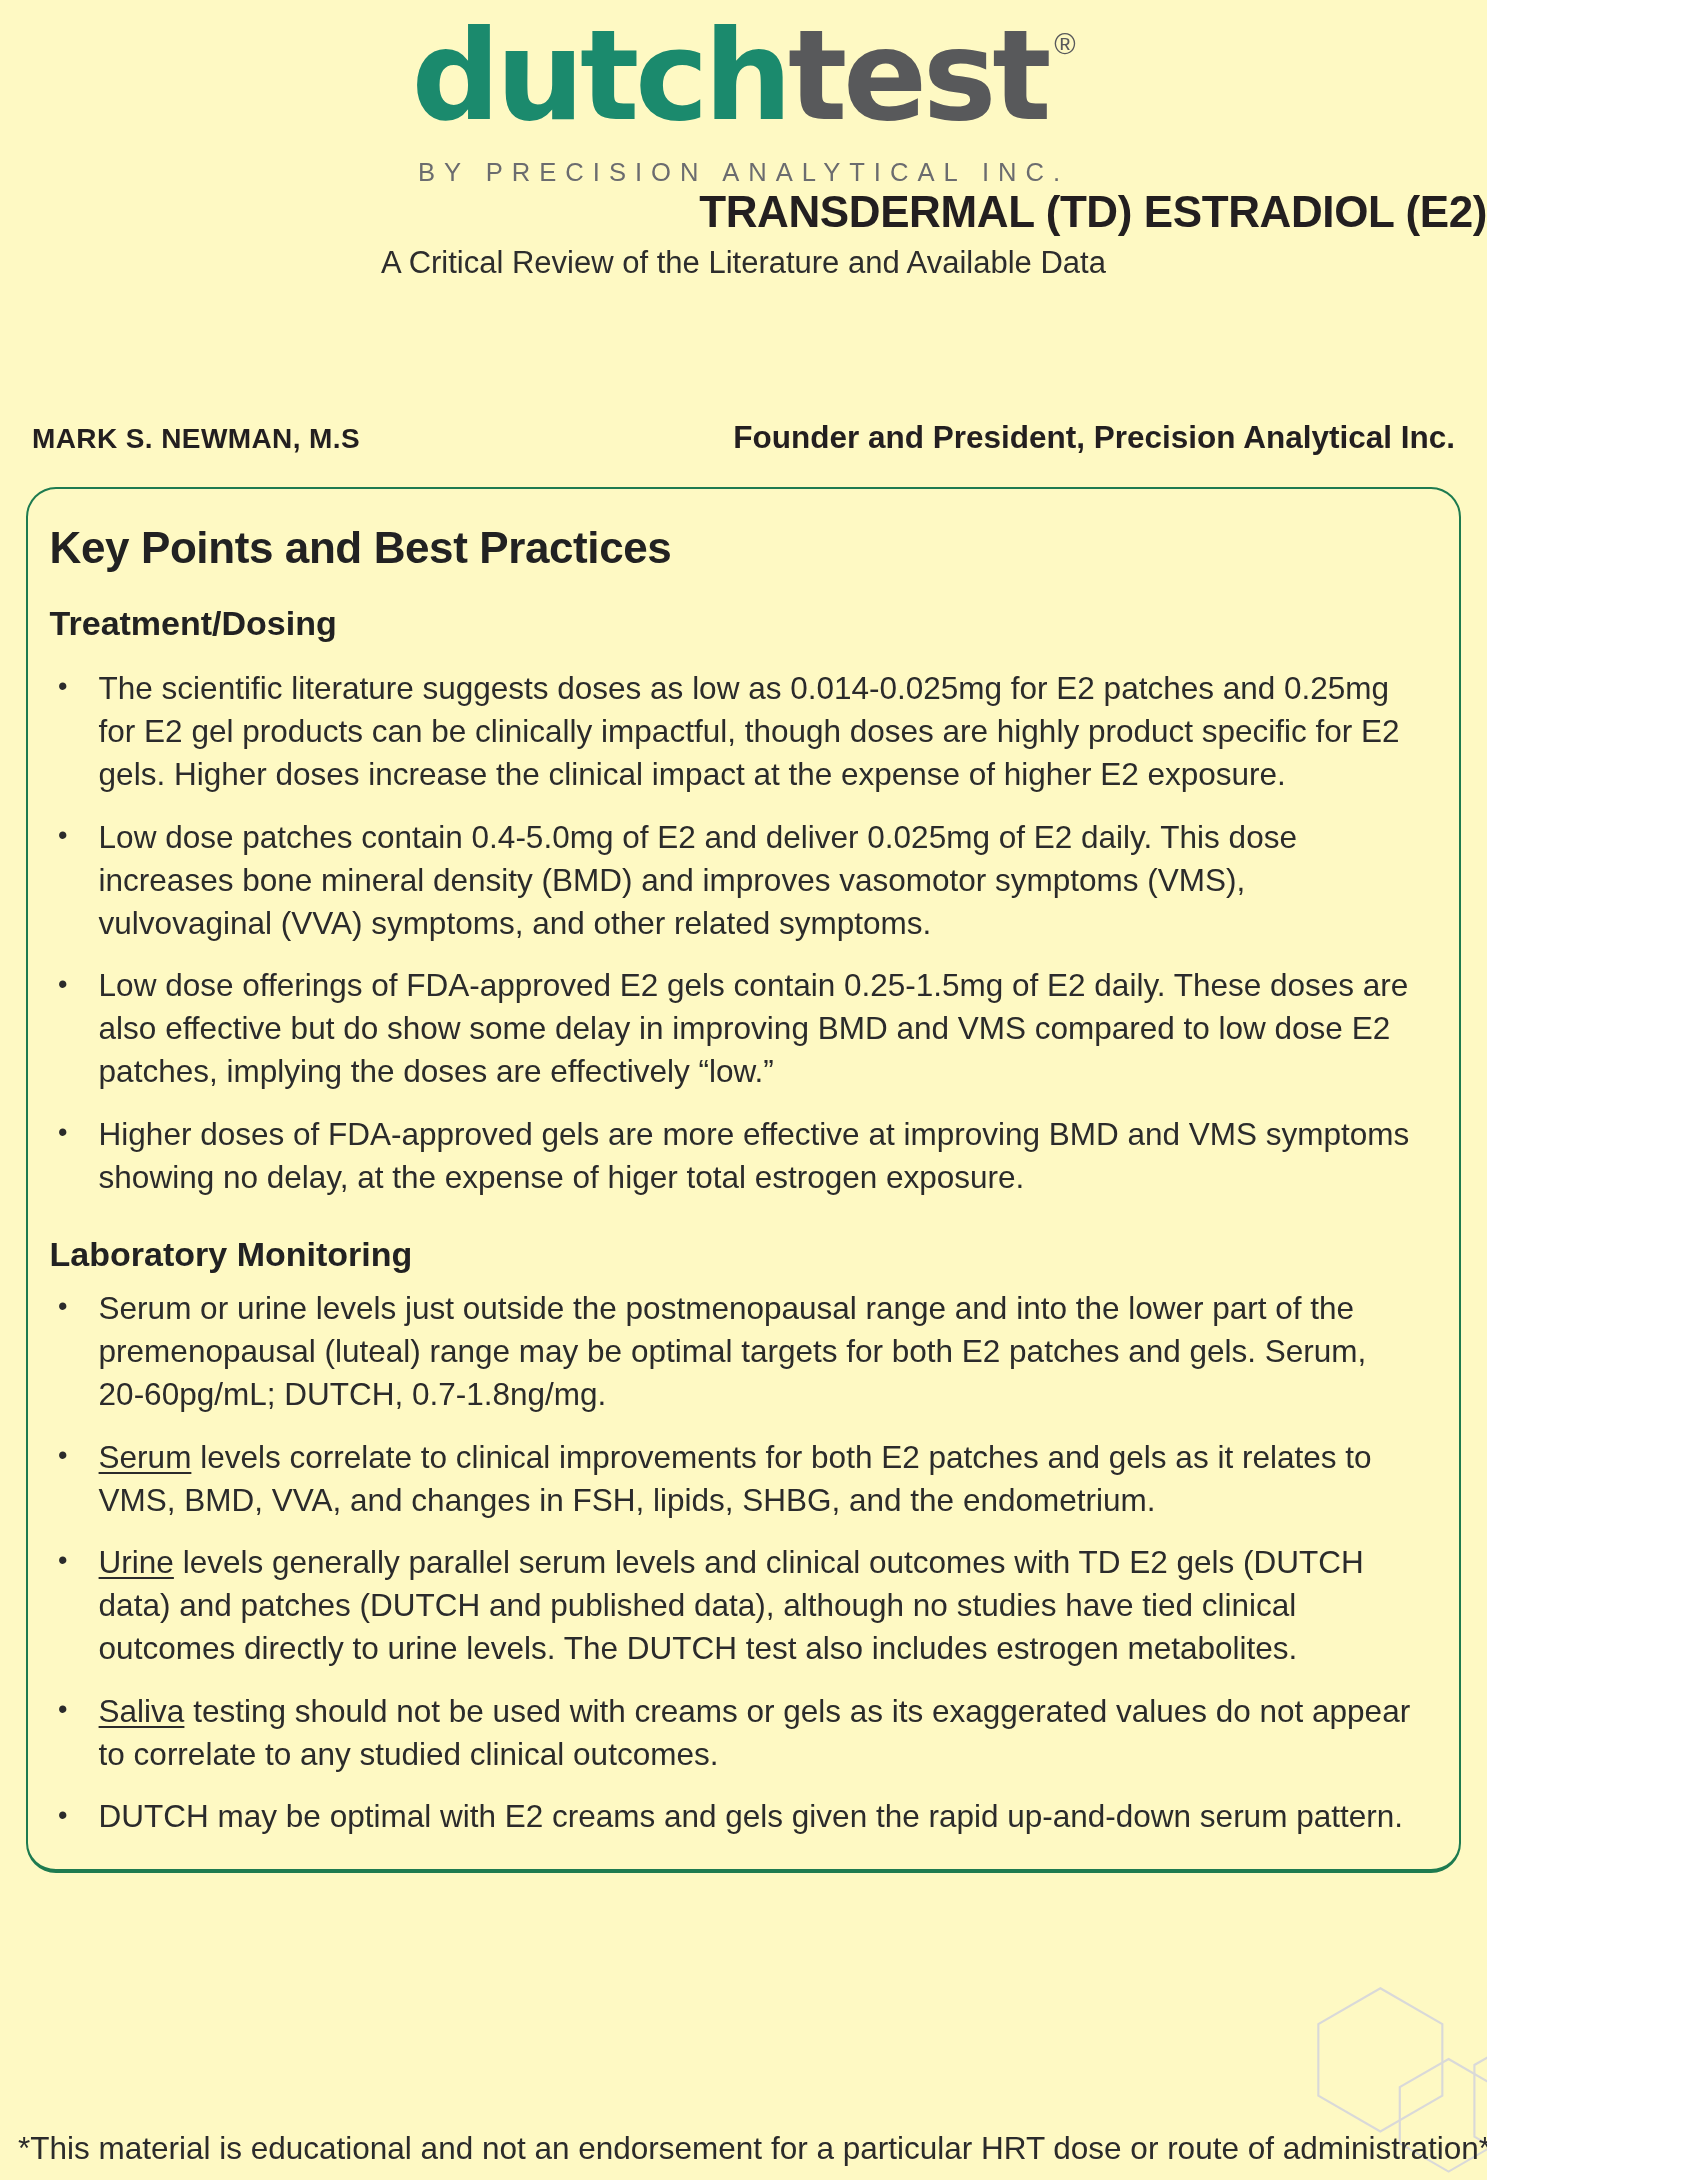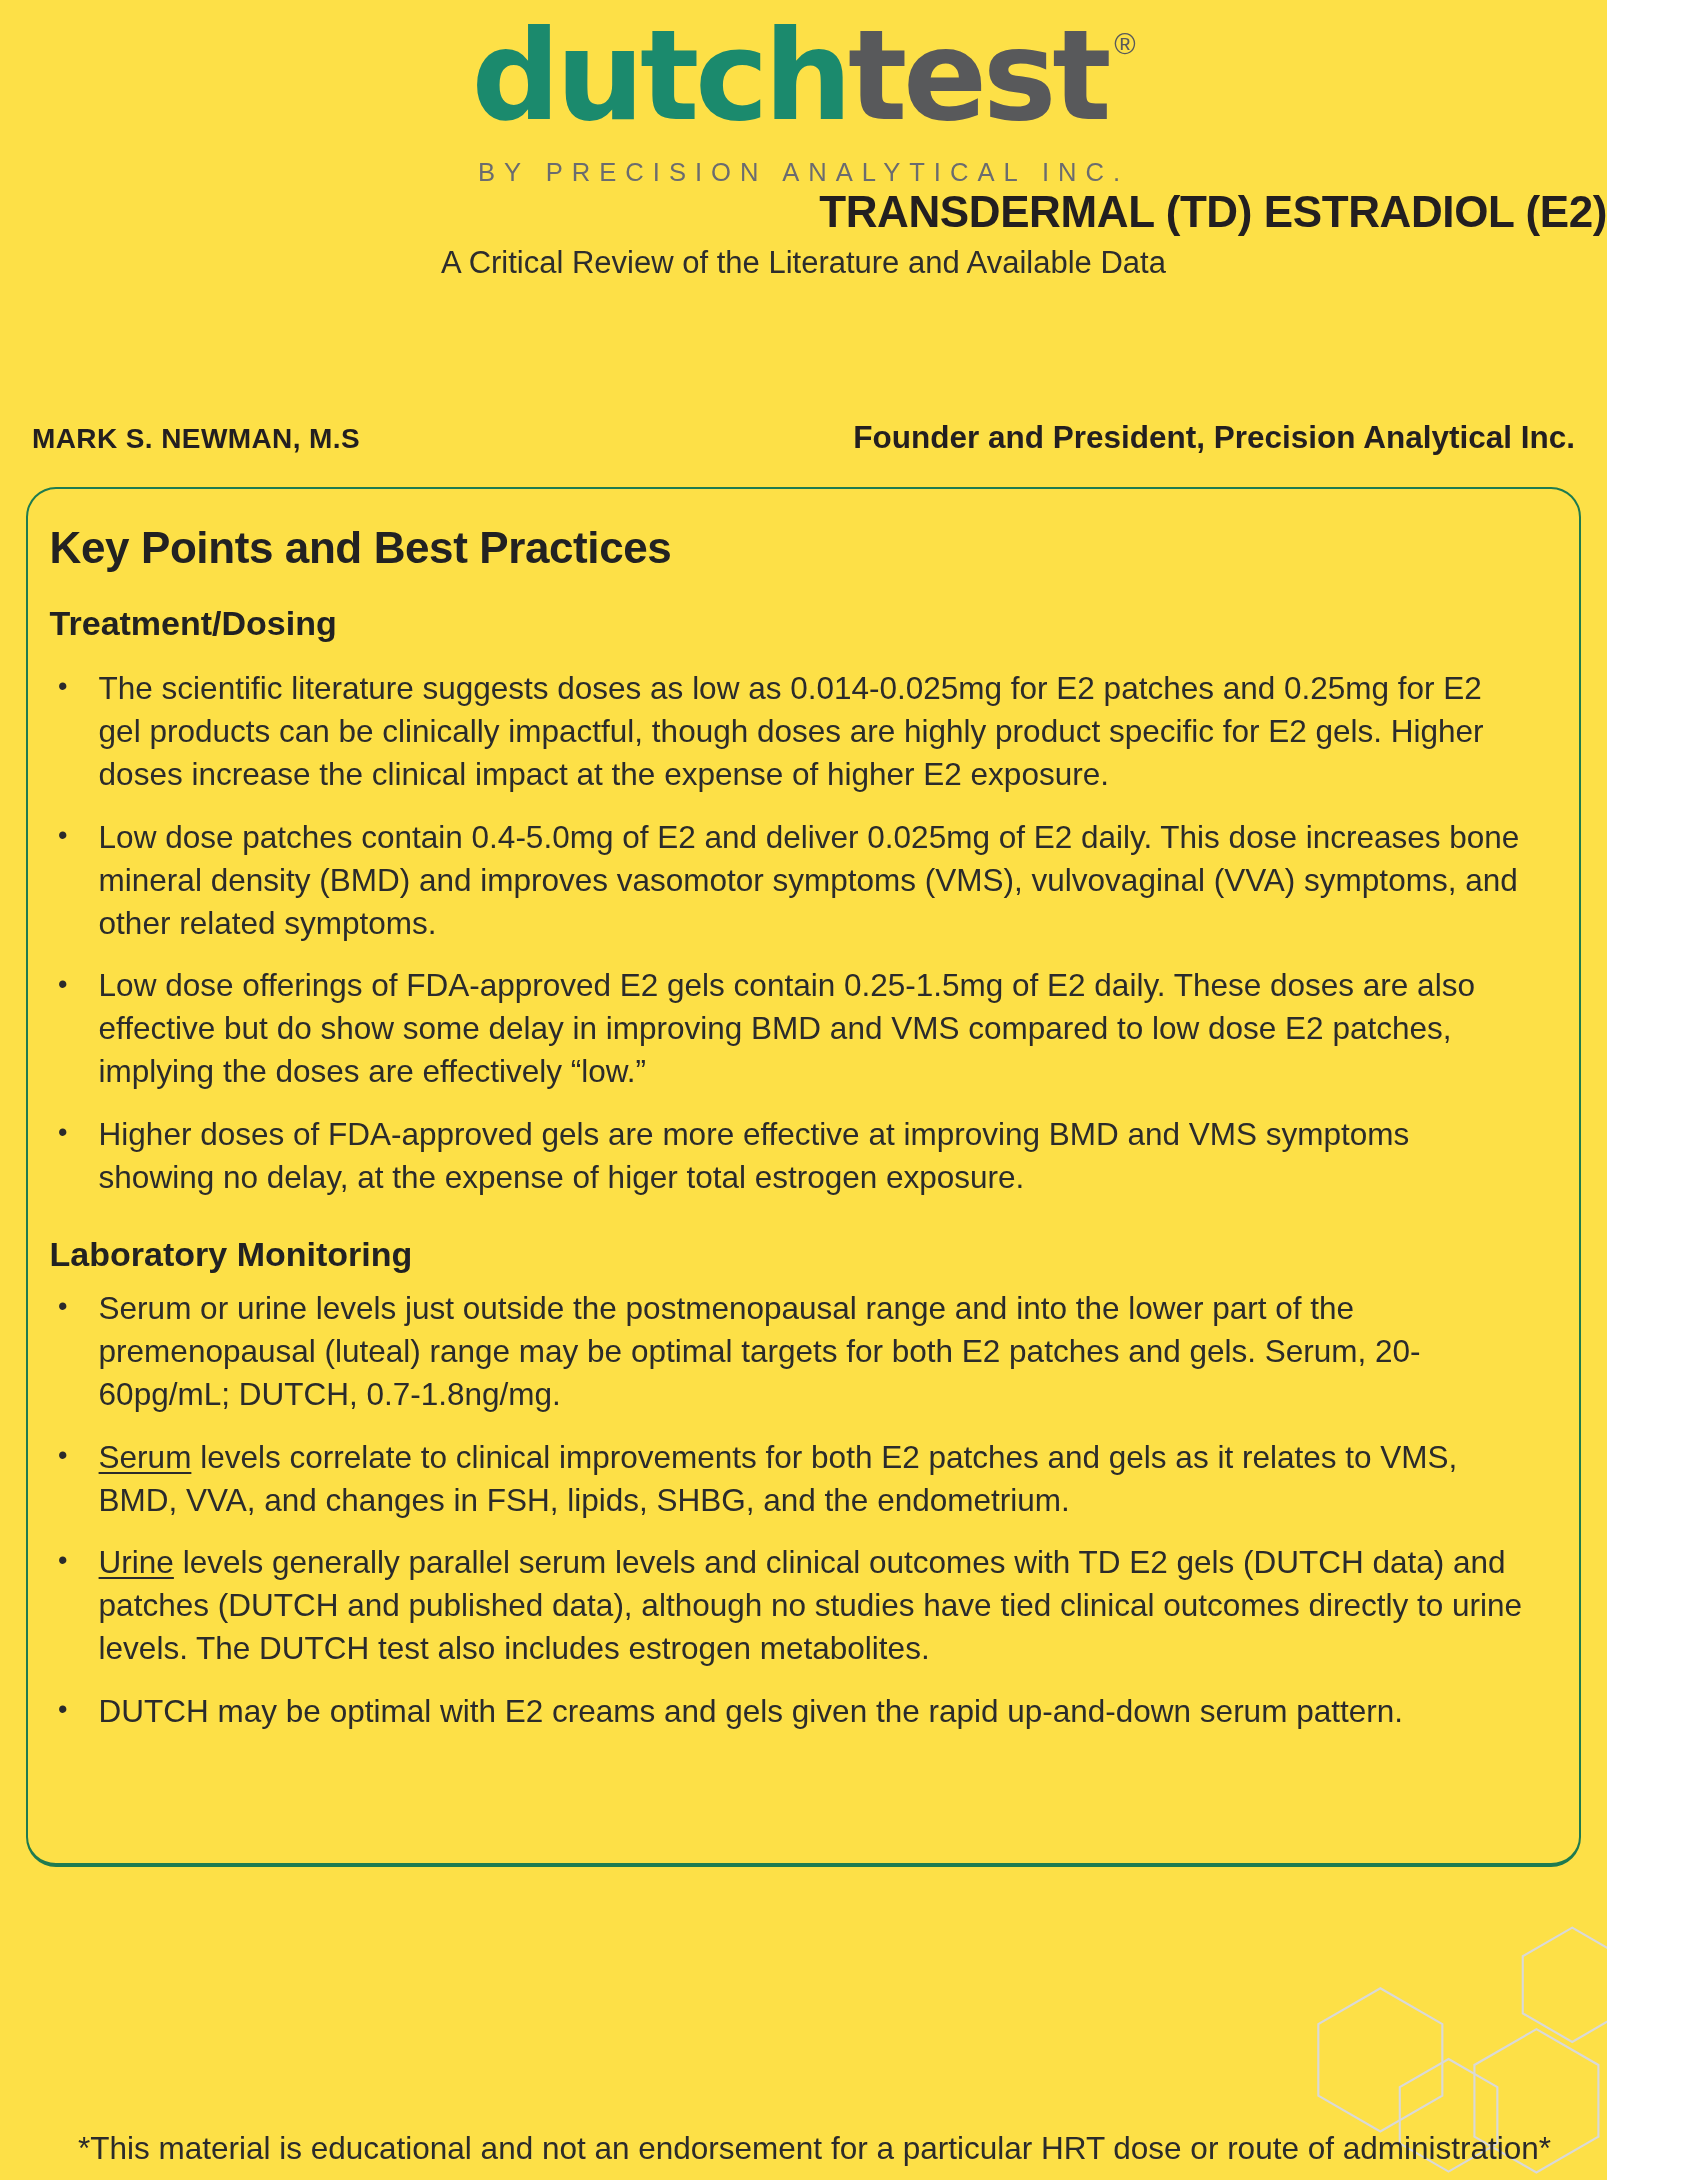--- a/index.html
+++ b/index.html
@@ -1,20 +1,20 @@
 <!DOCTYPE html>
 <html style="font-size:13.6px"><head>
 <meta charset="utf-8">
 <style>
   * { margin:0; padding:0; box-sizing:border-box; }
   html,body { background:#ffffff; }
   .page {
     position:relative;
-    width:1607px; height:2181px;
-    background:#fde047;
+    width:1487px; height:2181px;
+    background:#fef9c3;
     overflow:hidden;
     font-family:"Liberation Sans", sans-serif;
     color:#2b2b2b;
   }
   
   .logo-wrap { text-align:center; padding-top:6.8px; position:relative; z-index:2; }
   .logo-line {
     font-family:"DejaVu Sans", sans-serif;
     font-weight:bold;
     font-size:124px;
@@ -184,20 +184,23 @@
       <li>
         <span class="u"></span><span>Serum or urine levels just outside the postmenopausal range and into the lower part of the premenopausal (luteal) range may be optimal targets for both E2 patches and gels. Serum, 20-60pg/mL; DUTCH, 0.7-1.8ng/mg.</span>
       </li>
       <li>
         <span class="u">Serum</span><span> levels correlate to clinical improvements for both E2 patches and gels as it relates to VMS, BMD, VVA, and changes in FSH, lipids, SHBG, and the endometrium.</span>
       </li>
       <li>
         <span class="u">Urine</span><span> levels generally parallel serum levels and clinical outcomes with TD E2 gels (DUTCH data) and patches (DUTCH and published data), although no studies have tied clinical outcomes directly to urine levels. The DUTCH test also includes estrogen metabolites.</span>
       </li>
       <li>
+        <span class="u">Saliva</span><span> testing should not be used with creams or gels as its exaggerated values do not appear to correlate to any studied clinical outcomes.</span>
+      </li>
+      <li>
         <span class="u"></span><span>DUTCH may be optimal with E2 creams and gels given the rapid up-and-down serum pattern.</span>
       </li>
     </ul>
   </div>
 
   <div class="footer-note">*This material is educational and not an endorsement for a particular HRT dose or route of administration*</div>
 
 </div>
 
 

